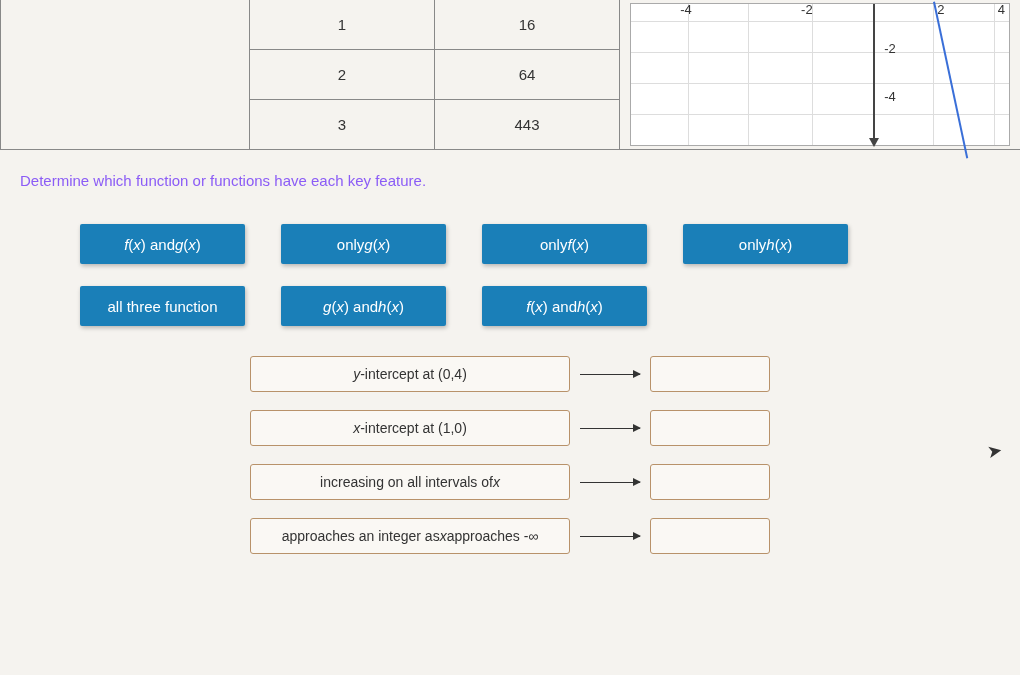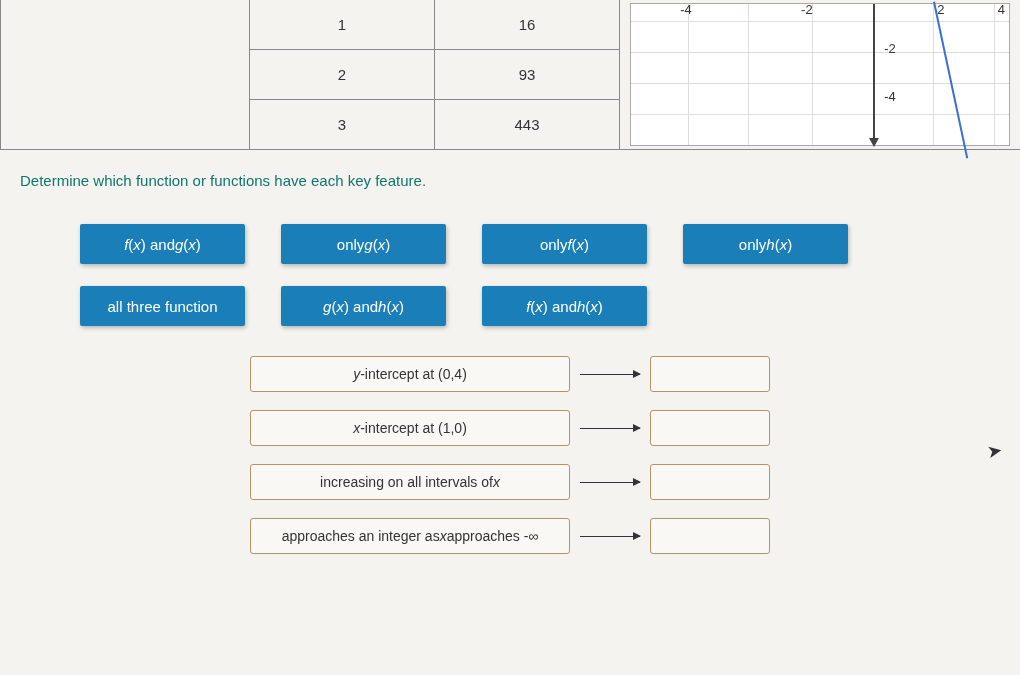--- a/index.html
+++ b/index.html
@@ -71,21 +71,21 @@
   .glabel { position: absolute; font-size: 13px; color: #333; }
   .curve {
     position: absolute;
     width: 2px;
     background: #3a6fd8;
     transform-origin: top left;
   }
   .prompt {
     margin: 22px 0 0 20px;
     font-size: 15px;
-    color: #0f766e;
+    color: #8b5cf6;
   }
   .tiles {
     margin: 35px 0 0 80px;
     width: 820px;
   }
   .tile-row { display: flex; gap: 36px; margin-bottom: 22px; }
   .tile {
     width: 165px;
     height: 40px;
     background: #1a7fb8;
@@ -156,21 +156,21 @@
 <div class="top-area">
   <div class="left-col"></div>
   <div class="table-wrap">
     <div class="tcol">
       <div class="tcell">1</div>
       <div class="tcell">2</div>
       <div class="tcell">3</div>
     </div>
     <div class="tcol">
       <div class="tcell">16</div>
-      <div class="tcell">93</div>
+      <div class="tcell">64</div>
       <div class="tcell">443</div>
     </div>
   </div>
   <div class="graph-wrap">
     <div class="graph-inner">
       <div class="grid-line hline" style="top:12%"></div>
       <div class="grid-line hline" style="top:34%"></div>
       <div class="grid-line hline" style="top:56%"></div>
       <div class="grid-line hline" style="top:78%"></div>
       <div class="grid-line vline" style="left:15%"></div>

